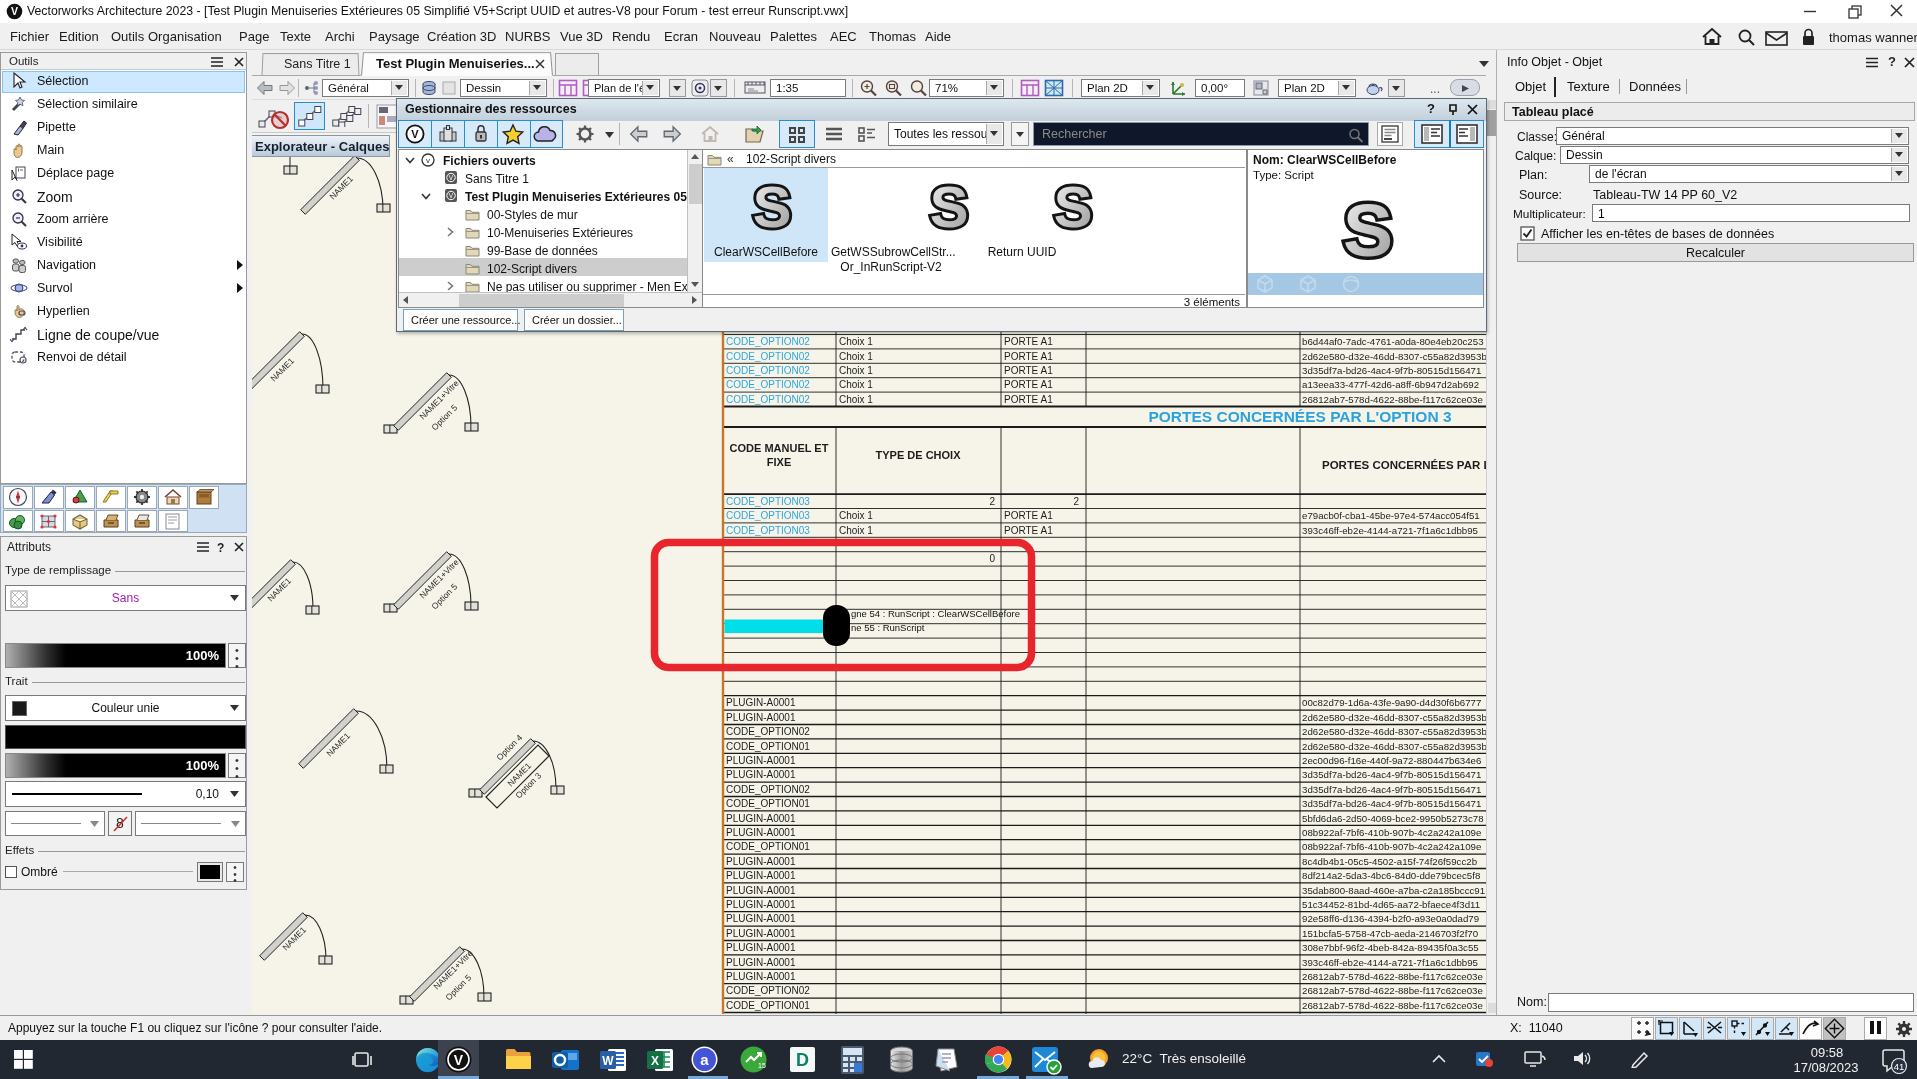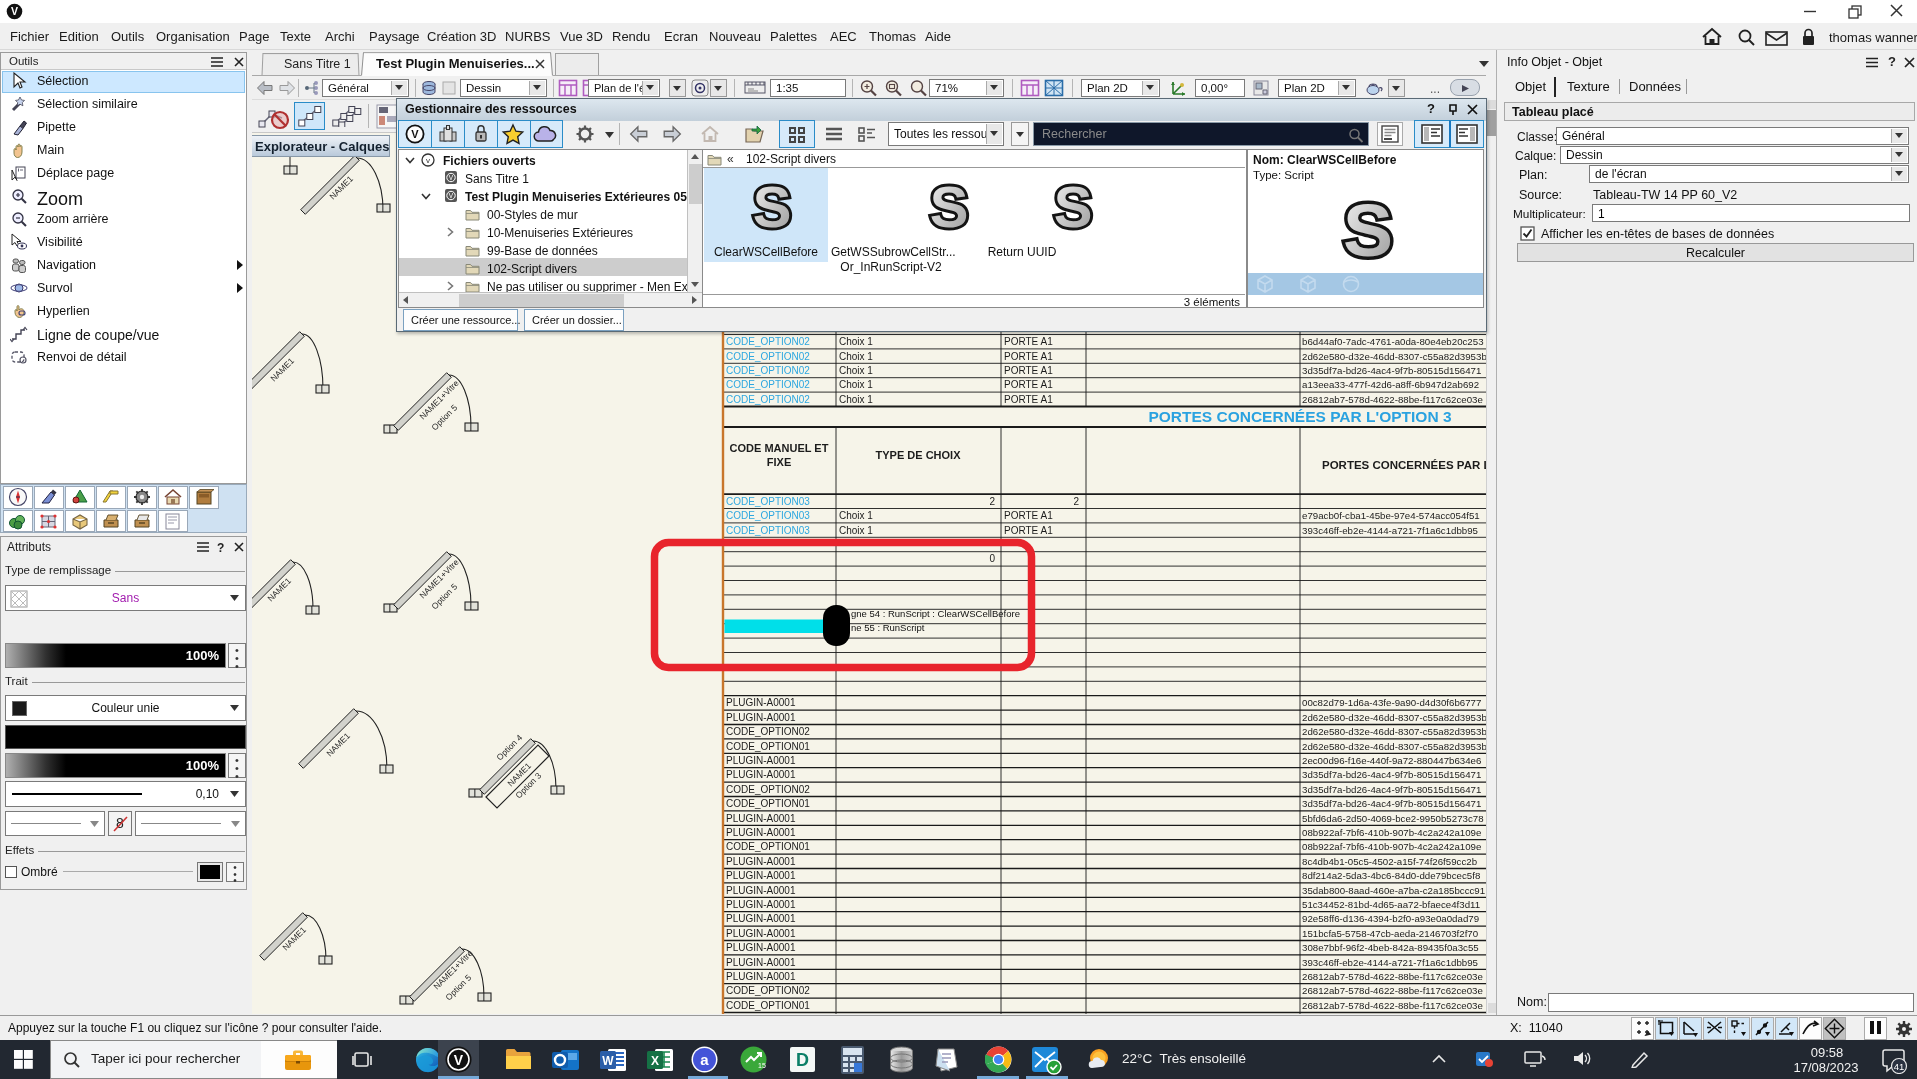--- a/index.html
+++ b/index.html
@@ -12,32 +12,33 @@
  border-left:1px solid #aaa;display:flex;align-items:center;justify-content:center;
  font-size:8px;color:#333}
 .sep{position:absolute;width:1px;background:#b5b5b5}
 </style></head><body>
 
 <div class="ab" style="left:0;top:0;width:1917px;height:23px;background:#fff">
  <svg class="ab" style="left:6px;top:3px" width="17" height="17" viewBox="0 0 17 17">
   <circle cx="8.5" cy="8.5" r="7.8" fill="#111"></circle>
   <text x="8.5" y="12.4" font-size="10.5" font-weight="bold" fill="#fff" text-anchor="middle">V</text>
  </svg>
+ <div class="ab" style="left:27px;top:4px;font-size:12.3px;color:#111">Vectorworks Architecture 2023 - [Test Plugin Menuiseries Extérieures 05 Simplifié V5+Script UUID et autres-V8 pour Forum - test erreur Runscript.vwx]</div>
  <svg class="ab" style="left:1795px;top:0" width="122" height="23" viewBox="0 0 122 23">
   <line x1="9" y1="11.5" x2="21" y2="11.5" stroke="#333" stroke-width="1.4"></line>
   <rect x="57" y="6" width="9" height="9" fill="none" stroke="#333" stroke-width="1.3"></rect>
   <rect x="54" y="9" width="9" height="9" fill="#fff" stroke="#333" stroke-width="1.3"></rect>
   <path d="M96,5 l11,11 M107,5 l-11,11" stroke="#333" stroke-width="1.5"></path>
  </svg>
 </div>
 <div class="ab" style="left:0;top:23px;width:1917px;height:27px;background:#f0f0f0;border-bottom:1px solid #d9d9d9">
 <div class="ab" style="left:10px;top:6px;font-size:13px;color:#1a1a1a">Fichier</div>
 <div class="ab" style="left:59px;top:6px;font-size:13px;color:#1a1a1a">Edition</div>
 <div class="ab" style="left:111px;top:6px;font-size:13px;color:#1a1a1a">Outils</div>
-<div class="ab" style="left:156px;top:6px;font-size:13px;color:#1a1a1a">Organisation</div>
+<div class="ab" style="left:148px;top:6px;font-size:13px;color:#1a1a1a">Organisation</div>
 <div class="ab" style="left:239px;top:6px;font-size:13px;color:#1a1a1a">Page</div>
 <div class="ab" style="left:280px;top:6px;font-size:13px;color:#1a1a1a">Texte</div>
 <div class="ab" style="left:325px;top:6px;font-size:13px;color:#1a1a1a">Archi</div>
 <div class="ab" style="left:369px;top:6px;font-size:13px;color:#1a1a1a">Paysage</div>
 <div class="ab" style="left:427px;top:6px;font-size:13px;color:#1a1a1a">Création 3D</div>
 <div class="ab" style="left:505px;top:6px;font-size:13px;color:#1a1a1a">NURBS</div>
 <div class="ab" style="left:560px;top:6px;font-size:13px;color:#1a1a1a">Vue 3D</div>
 <div class="ab" style="left:612px;top:6px;font-size:13px;color:#1a1a1a">Rendu</div>
 <div class="ab" style="left:664px;top:6px;font-size:13px;color:#1a1a1a">Ecran</div>
 <div class="ab" style="left:709px;top:6px;font-size:13px;color:#1a1a1a">Nouveau</div>
@@ -65,21 +66,21 @@
    <path d="M26,2 l8,8 M34,2 l-8,8" stroke="#222" stroke-width="1.6"></path>
   </svg>
  </div>
 </div>
 <div class="ab" style="left:2px;top:71px;width:243px;height:22px;background:#cde8ff;border:1px solid #88c4ee"></div>
 <div class="ab" style="left:37px;top:74px;font-size:12.5px;color:#111">Sélection</div>
 <div class="ab" style="left:37px;top:97px;font-size:12.5px;color:#111">Sélection similaire</div>
 <div class="ab" style="left:37px;top:120px;font-size:12.5px;color:#111">Pipette</div>
 <div class="ab" style="left:37px;top:143px;font-size:12.5px;color:#111">Main</div>
 <div class="ab" style="left:37px;top:166px;font-size:12.5px;color:#111">Déplace page</div>
-<div class="ab" style="left:37px;top:189px;font-size:18px;color:#111">Zoom</div>
+<div class="ab" style="left:37px;top:189px;font-size:14px;color:#111">Zoom</div>
 <div class="ab" style="left:37px;top:212px;font-size:12.5px;color:#111">Zoom arrière</div>
 <div class="ab" style="left:37px;top:235px;font-size:12.5px;color:#111">Visibilité</div>
 <div class="ab" style="left:37px;top:258px;font-size:12.5px;color:#111">Navigation</div>
 <svg class="ab" style="left:236px;top:260px" width="8" height="10">
     <path d="M1,0 L7,5 L1,10 z" fill="#111"></path>
   </svg>
 <div class="ab" style="left:37px;top:281px;font-size:12.5px;color:#111">Survol</div>
 <svg class="ab" style="left:236px;top:283px" width="8" height="10">
     <path d="M1,0 L7,5 L1,10 z" fill="#111"></path>
   </svg>
@@ -1078,35 +1079,20 @@
   </svg>
 <div class="ab" style="left:0;top:1040px;width:1917px;height:39px;background:#222831">
 <svg class="ab" style="left:14px;top:10px" width="19" height="19" viewBox="0 0 19 19">
       <g fill="#fdfdfd">
         <rect x="0" y="0" width="8.8" height="8.8"></rect>
         <rect x="10" y="0" width="8.8" height="8.8"></rect>
         <rect x="0" y="10" width="8.8" height="8.8"></rect>
         <rect x="10" y="10" width="8.8" height="8.8"></rect>
       </g>
     </svg>
-<div class="ab" style="left:50px;top:0;width:287px;height:39px;background:#f2f3f5;border:1px solid #888">
- <svg class="ab" style="left:12px;top:10px" width="18" height="18" viewBox="0 0 18 18">
-        <circle cx="7.5" cy="7.5" r="5.5" fill="none" stroke="#333" stroke-width="1.7"></circle>
-        <path d="M11.5,11.5 L16,16" stroke="#333" stroke-width="2"></path>
-      </svg>
- <div class="ab" style="left:40px;top:10px;font-size:13.5px;color:#1a1a1a">Taper ici pour rechercher</div>
- <div class="ab" style="left:210px;top:0px;width:76px;height:37px;background:#fdfdfd"></div>
- <svg class="ab" style="left:233px;top:7px" width="28" height="24" viewBox="0 0 28 24">
-        <rect x="1" y="7" width="26" height="15" rx="2" fill="#e8960c"></rect>
-        <path d="M1,13 h26" stroke="#b06c06" stroke-width="1"></path>
-        <rect x="12" y="12" width="4" height="3.5" fill="#7c4c04"></rect>
-        <path d="M9,7 v-2.5 a2,2 0 0 1 2,-2 h6 a2,2 0 0 1 2,2 V7 h-3 v-2 h-4 v2 z" fill="#f8b83c"></path>
-        <rect x="1" y="7" width="26" height="6" rx="2" fill="#f8a81c"></rect>
-      </svg>
-</div>
 <svg class="ab" style="left:352px;top:11px" width="20" height="18" viewBox="0 0 20 18">
       <rect x="3" y="2" width="13" height="13" rx="1.5" fill="none" stroke="#e8e8e8" stroke-width="1.6"></rect>
       <path d="M1,5 v9 M19,5 v9" stroke="#e8e8e8" stroke-width="1.6"></path>
     </svg>
 <svg class="ab" style="left:415px;top:7px" width="26" height="26" viewBox="0 0 26 26">
  <defs>
         <linearGradient id="edg" x1="0" y1="0" x2="0.8" y2="1">
           <stop offset="0" stop-color="#2fc2e8"></stop>
           <stop offset="1" stop-color="#1156b8"></stop>
         </linearGradient>

